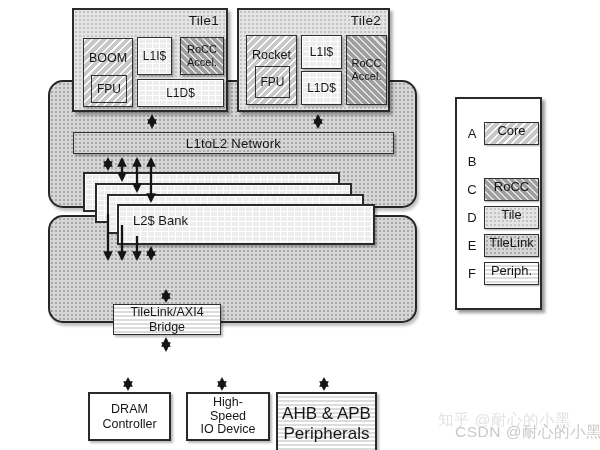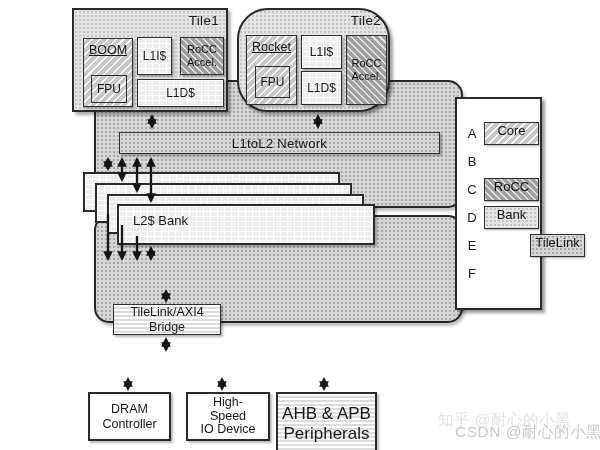--- a/index.html
+++ b/index.html
@@ -2,39 +2,39 @@
 <html><head>
 <meta charset="utf-8">
 <style>
   html,body{margin:0;padding:0;background:#fff;}
   .stage{
     position:relative;width:600px;height:450px;background:#ffffff;overflow:hidden;
     font-family:"Liberation Sans","DejaVu Sans",sans-serif;color:#161616;
   }
   .abs{position:absolute;box-sizing:border-box;}
   
-  .stipple{background-color:#d6d6d6;background-image:radial-gradient(#a9a9a9 1px, rgba(0,0,0,0) 1.1px);background-size:4px 4px;margin-left:46px;}
+  .stipple{background-color:#d6d6d6;background-image:radial-gradient(#a9a9a9 1px, rgba(0,0,0,0) 1.1px);background-size:4px 4px;}
   .stipple-lt{background-color:#e4e4e4;background-image:radial-gradient(#c3c3c3 1px, rgba(0,0,0,0) 1.1px);background-size:4px 4px;}
   .grid{background-color:#ededed;background-image:linear-gradient(to right,#ffffff 1px,rgba(0,0,0,0) 1px),linear-gradient(to bottom,#ffffff 1px,rgba(0,0,0,0) 1px);background-size:7px 5px;}
   .hatch{background:repeating-linear-gradient(135deg,#ffffff 0 1.5px,#c8c8c8 1.5px 5.5px);}
   .hatch-dark{background:repeating-linear-gradient(45deg,#e2e2e2 0 1.5px,#9f9f9f 1.5px 5px);}
   .stripes{background:repeating-linear-gradient(to bottom,#ffffff 0 2px,#dcdcdc 2px 4px);}
   
   .bd2{border:2px solid #2a2a2a;}
   .bd1{border:1.5px solid #2f2f2f;}
   .shadow{box-shadow:2.5px 3px 3px rgba(0,0,0,.35);}
   .shadow-sm{box-shadow:1.5px 2px 2px rgba(0,0,0,.28);}
   .container{border:2px solid #262626;border-radius:15px;z-index:1;box-shadow:2px 3px 3px rgba(0,0,0,.25);}
   .net{z-index:2;display:flex;align-items:center;justify-content:center;font-size:13px;letter-spacing:.3px;}
   .lbl{white-space:pre-line;text-align:center;line-height:1.15;}
   .ctr{display:flex;align-items:center;justify-content:center;}
   
   .tile{z-index:3;}
   .tile-title{position:absolute;top:3px;right:7px;font-size:13.5px;letter-spacing:.3px;}
-  .core-lbl{text-align:center;margin-top:4px;font-size:12.5px;text-decoration:underline;}
+  .core-lbl{text-align:center;margin-top:12px;font-size:12.5px;}
   
   .legend{z-index:4;background:#ffffff;border:2px solid #2a2a2a;box-shadow:3px 3px 3px rgba(0,0,0,.4);
           display:flex;flex-direction:column;align-items:flex-start;padding-top:24px;}
   .lg-row{display:flex;align-items:center;margin:0 0 7px 7px;height:21px;}
   .lg-key{width:16px;font-size:13px;text-align:center;margin-right:4px;}
   .lg-sw{width:53px;height:21px;border:1.5px solid #2f2f2f;display:flex;align-items:flex-start;justify-content:center;font-size:13px;box-shadow:1px 1.5px 1.5px rgba(0,0,0,.25);}
   
   .arrows{position:absolute;left:0;top:0;z-index:5;pointer-events:none;}
   .wm{position:absolute;z-index:6;font-size:15.5px;letter-spacing:.5px;white-space:nowrap;}
 </style>
@@ -70,21 +70,21 @@
     </div>
     <div class="abs bd1 hatch-dark ctr shadow-sm" style="left:106px;top:27px;width:44px;height:38px;font-size:11px;">
       <span class="lbl">RoCC
 Accel.</span>
     </div>
     <div class="abs bd1 grid ctr shadow-sm" style="left:63px;top:69px;width:87px;height:28px;font-size:12px;">
       <span>L1D$</span>
     </div>
   </div>
 
-  <div class="abs bd2 stipple-lt shadow tile" style="left:237px;top:8px;width:153px;height:104px;border-radius:31px;">
+  <div class="abs bd2 stipple-lt shadow tile" style="left:237px;top:8px;width:153px;height:104px;">
     <span class="tile-title">Tile2</span>
     <div class="abs bd1 hatch shadow-sm" style="left:7px;top:25px;width:51px;height:70px;">
       <div class="core-lbl">Rocket</div>
       <div class="abs bd1 hatch ctr" style="left:8px;top:30px;width:35px;height:32px;font-size:12px;">
         <span>FPU</span>
       </div>
     </div>
     <div class="abs bd1 grid ctr shadow-sm" style="left:62px;top:25px;width:41px;height:34px;font-size:12px;">
       <span>L1I$</span>
     </div>
@@ -129,31 +129,34 @@
     </div>
     <div class="lg-row">
       <span class="lg-key">C</span>
       <span class="lg-sw hatch-dark">
           <span>RoCC</span>
         </span>
     </div>
     <div class="lg-row">
       <span class="lg-key">D</span>
       <span class="lg-sw stipple-lt">
-          <span>Bank</span>
+          <span>Tile</span>
         </span>
     </div>
     <div class="lg-row">
       <span class="lg-key">E</span>
       <span class="lg-sw stipple">
           <span>TileLink</span>
         </span>
     </div>
     <div class="lg-row">
       <span class="lg-key">F</span>
+      <span class="lg-sw stripes">
+          <span>Periph.</span>
+        </span>
     </div>
   </div>
 
   <svg class="arrows" width="600" height="450" viewBox="0 0 600 450">
     <defs>
       <marker id="ah" viewBox="0 0 10 10" refX="8" refY="5" markerWidth="4.2" markerHeight="4.2" orient="auto-start-reverse">
         <path d="M0,0 L10,5 L0,10 Z" fill="#141414"></path>
       </marker>
     </defs>
     <g stroke="#141414" stroke-width="2.3">

